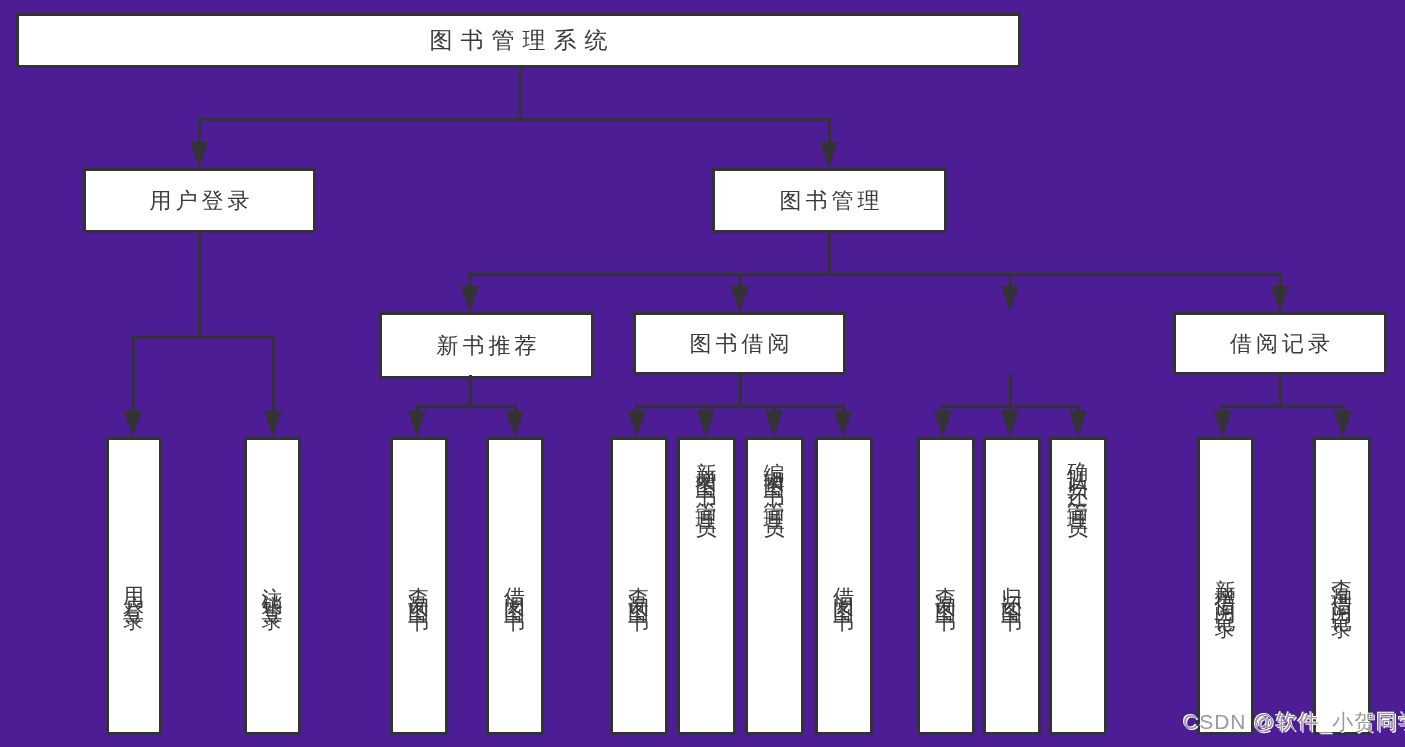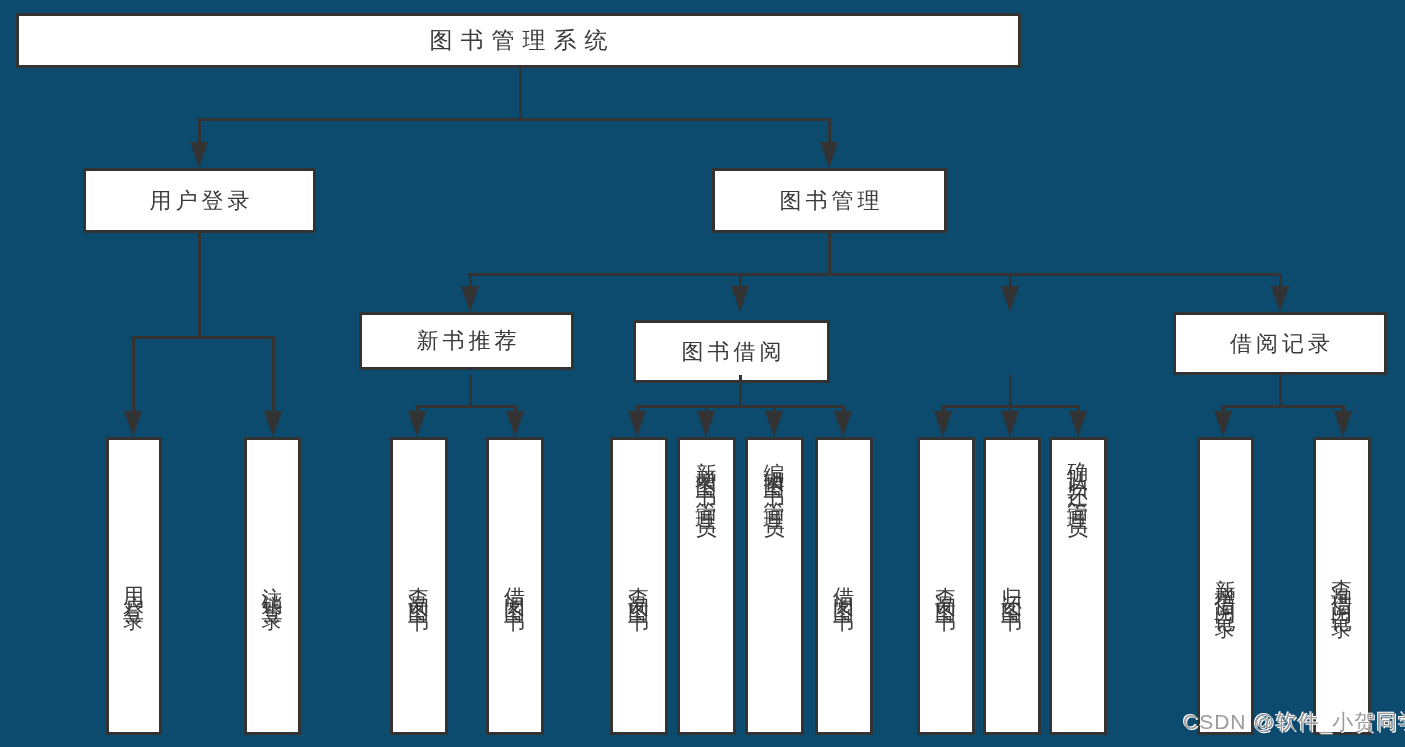--- a/index.html
+++ b/index.html
@@ -1,20 +1,20 @@
 <!DOCTYPE html>
 <html><head>
 <meta charset="utf-8">
 <style>
   html, body { margin: 0; padding: 0; background: #ffffff; }
   .stage {
     position: relative;
     width: 1405px;
     height: 747px;
-    background: #0c4a6e;
+    background: #4c1d95;
     overflow: hidden;
     font-family: "Liberation Sans", "DejaVu Sans", sans-serif;
     color: #3a3a3a;
   }
   .box {
     position: absolute;
     box-sizing: border-box;
     border: 3px solid #333333;
     background: #ffffff;
     display: flex;
@@ -100,24 +100,24 @@
   <div class="line" style="left:468px;top:273px;width:814px;height:3px"></div>
   <div class="line" style="left:469px;top:273px;width:3px;height:15px"></div>
   <div class="line" style="left:739px;top:273px;width:3px;height:15px"></div>
   <div class="line" style="left:1009px;top:273px;width:3px;height:15px"></div>
   <div class="line" style="left:1279px;top:273px;width:3px;height:15px"></div>
   <div class="arrow" style="left:470px;top:286px"></div>
   <div class="arrow" style="left:740px;top:286px"></div>
   <div class="arrow" style="left:1010px;top:286px"></div>
   <div class="arrow" style="left:1280px;top:286px"></div>
 
-  <div class="box" style="left:359px;top:312px;width:215px;height:58px">
+  <div class="box" style="left:379px;top:312px;width:215px;height:67px">
     <span class="hlabel">新书推荐</span>
   </div>
-  <div class="box" style="left:633px;top:320px;width:197px;height:63px">
+  <div class="box" style="left:633px;top:312px;width:213px;height:63px">
     <span class="hlabel">图书借阅</span>
   </div>
   <div class="box" style="left:1173px;top:312px;width:214px;height:63px">
     <span class="hlabel">借阅记录</span>
   </div>
 
   <div class="line" style="left:469px;top:375px;width:3px;height:30px"></div>
   <div class="line" style="left:415px;top:405px;width:102px;height:3px"></div>
   <div class="line" style="left:416px;top:405px;width:3px;height:8px"></div>
   <div class="line" style="left:514px;top:405px;width:3px;height:8px"></div>

